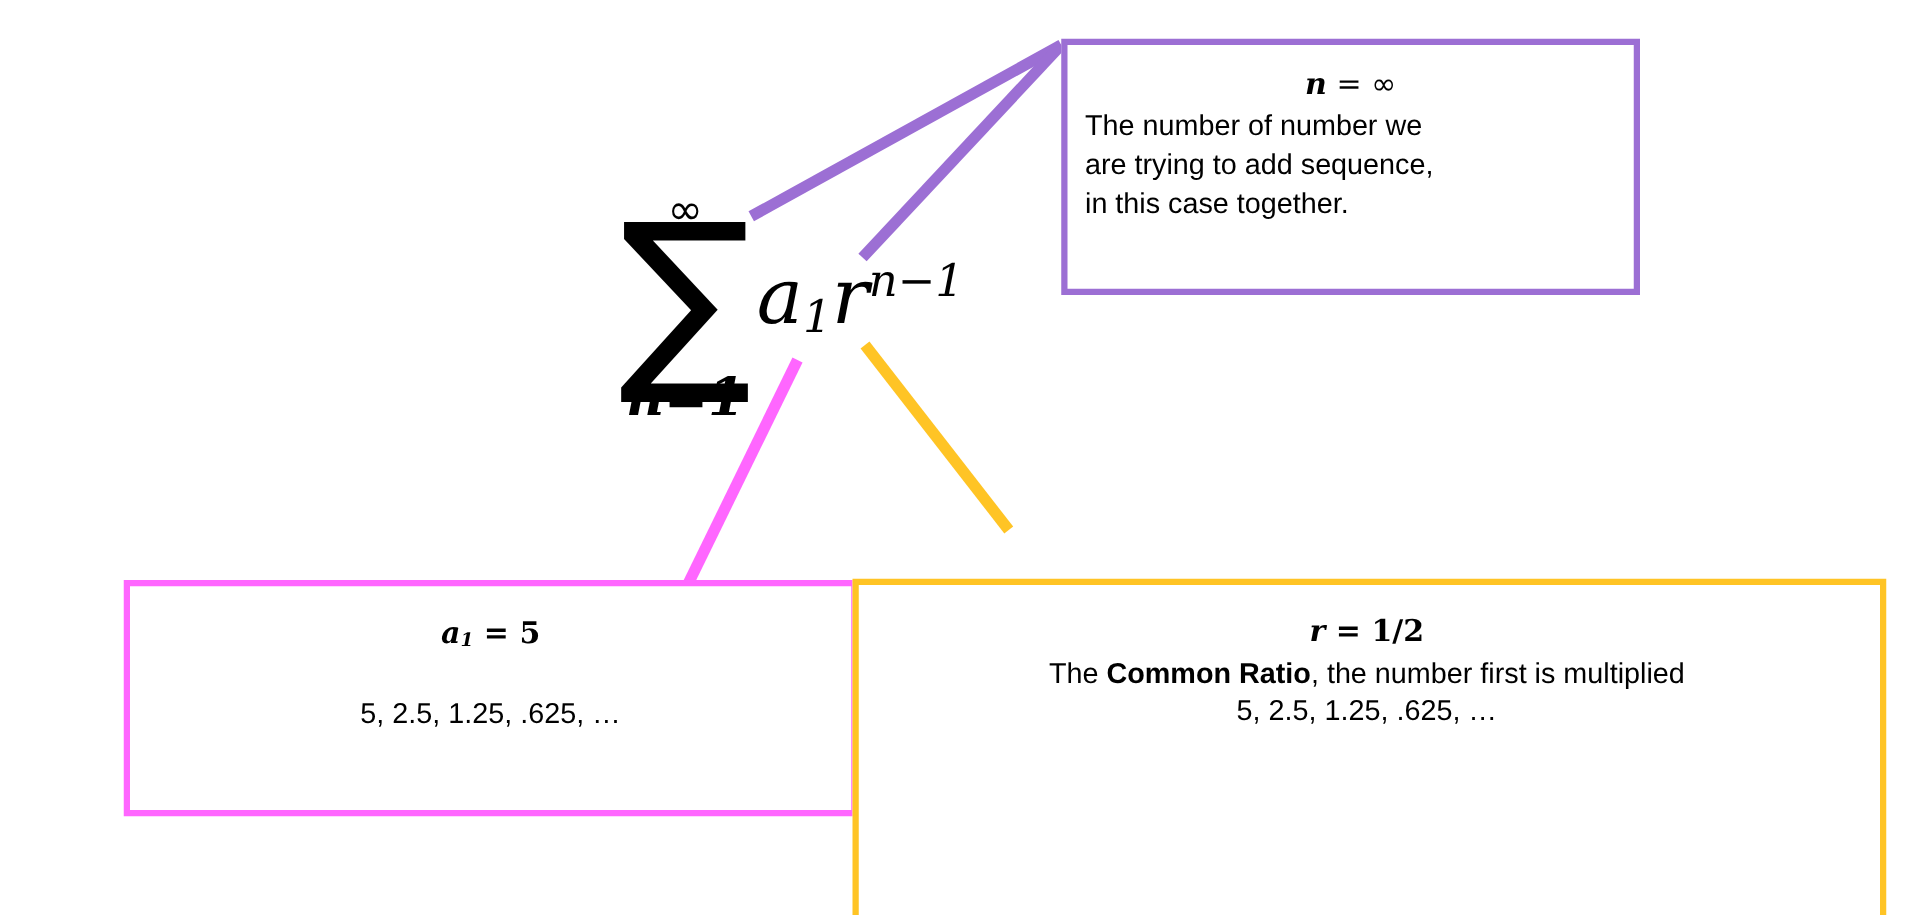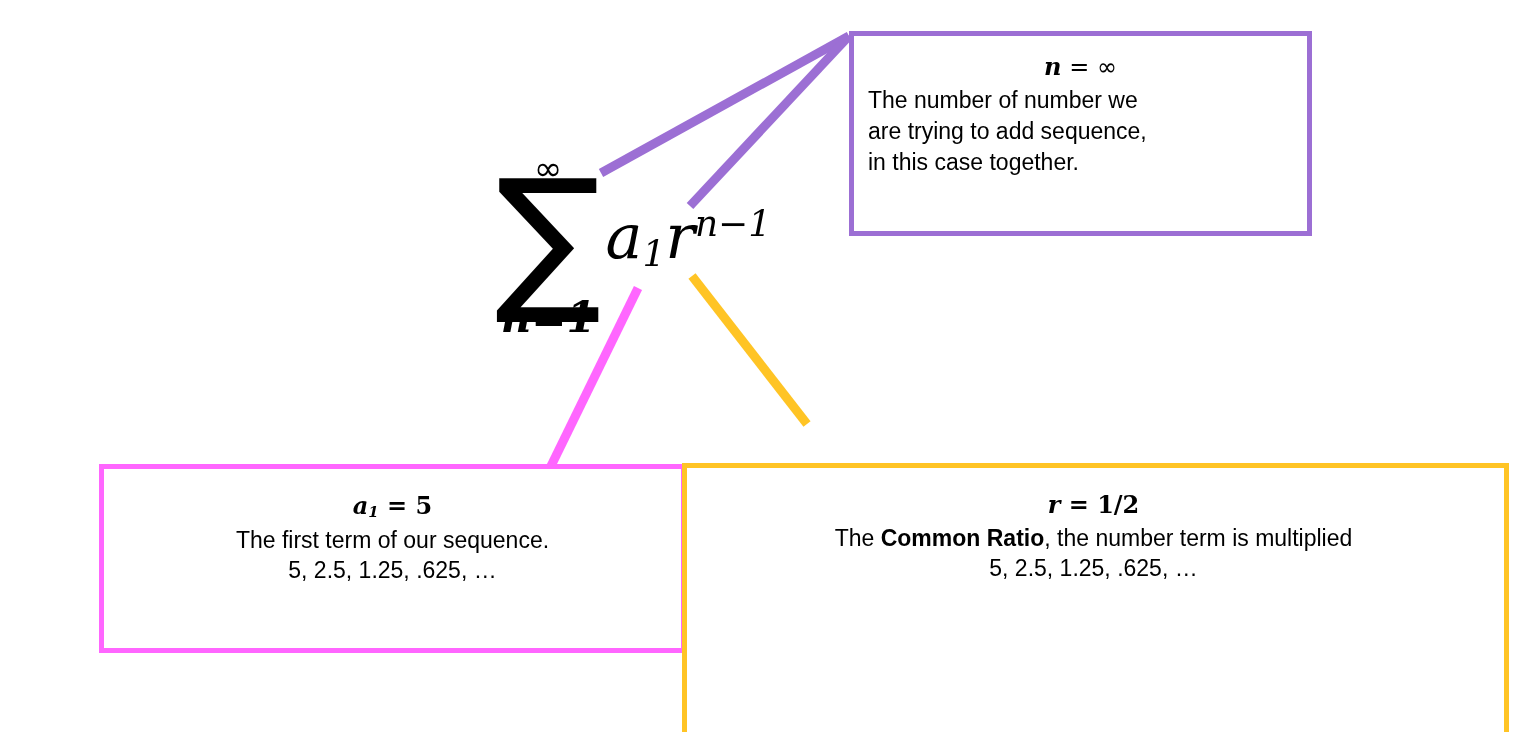--- a/index.html
+++ b/index.html
@@ -187,26 +187,26 @@
     <div class="body">
       <span>The number of number we</span><br>
       <span>are trying to add sequence,</span><br>
       <span>in this case together.</span>
     </div>
   </div>
 
   <div class="callout" id="box-pink">
     <div class="head"><span>a</span><span class="sub" style="font-size:0.62em;vertical-align:-0.2em;">1</span><span style="font-style:normal;"> = </span><span style="font-style:normal;">5</span></div>
     <div class="body">
-      <span>The first term of our sequence.</span><br>
+      <br>
       <span>5, 2.5, 1.25, .625, …</span>
     </div>
   </div>
 
   <div class="callout" id="box-orange">
     <div class="head"><span>r</span><span style="font-style:normal;"> = </span><span style="font-style:normal;">1/2</span></div>
     <div class="body">
-      <span class="line-left"><span>The </span><b>Common Ratio</b><span>, the number term is multiplied</span></span>
+      <span class="line-left"><span>The </span><b>Common Ratio</b><span>, the number first is multiplied</span></span>
       <span class="line-center">5, 2.5, 1.25, .625, …</span>
     </div>
   </div>
 
 </div>
 
 </body></html>

